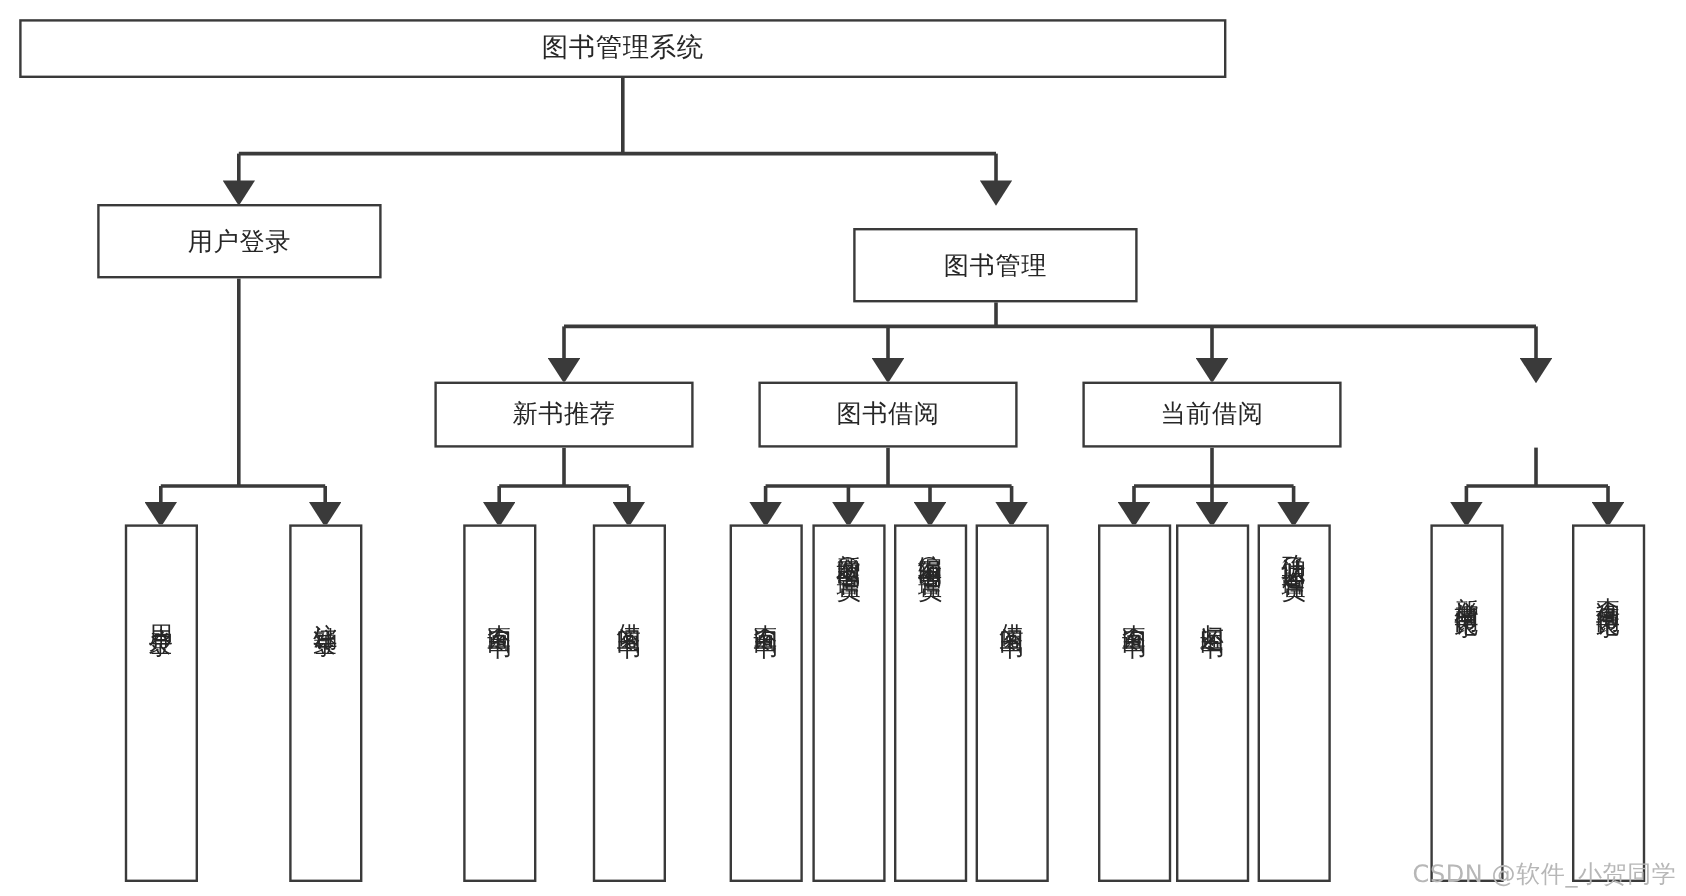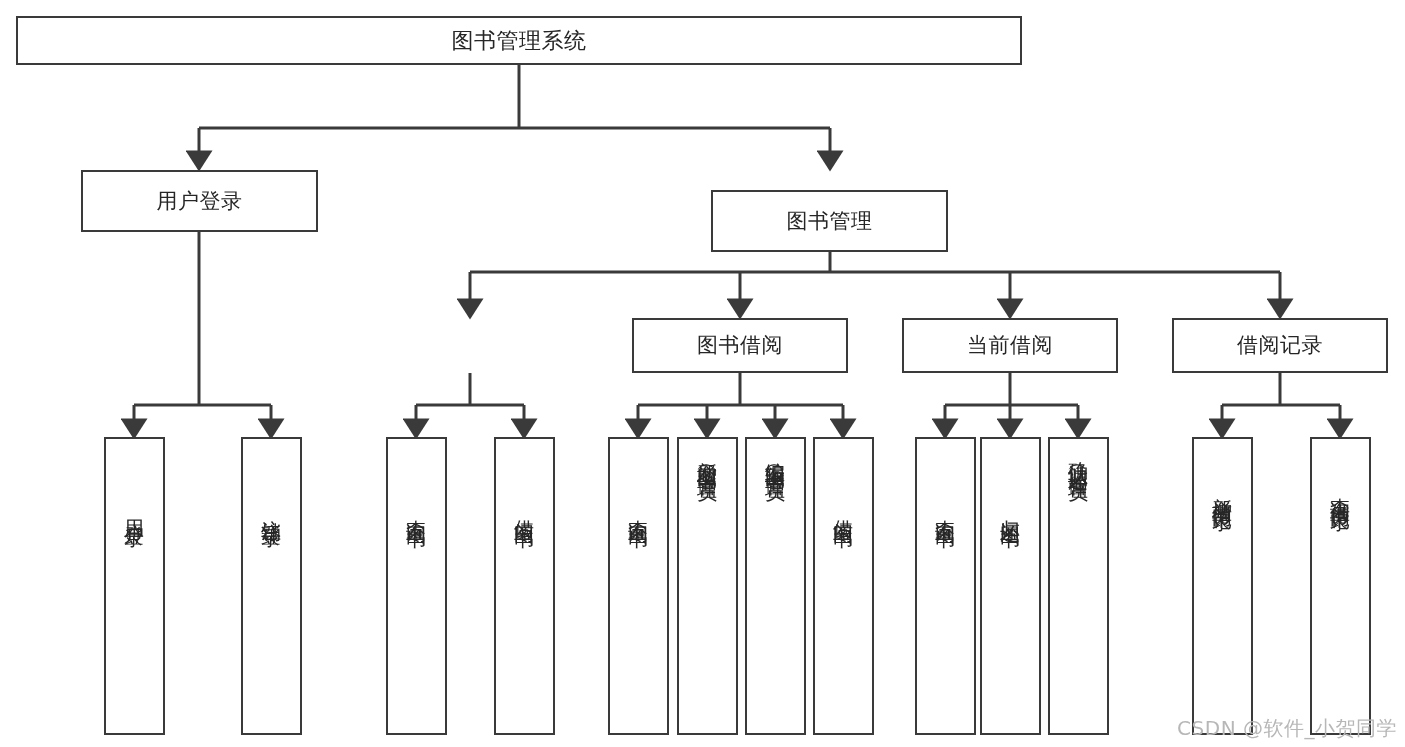--- a/index.html
+++ b/index.html
@@ -136,29 +136,29 @@
     <span class="node-label">图书管理系统</span>
   </div>
 
   <div class="node" style="left:81px; top:170px; width:237px; height:62px;">
     <span class="node-label">用户登录</span>
   </div>
   <div class="node" style="left:711px; top:170px; width:237px; height:62px;margin-top:20px;">
     <span class="node-label">图书管理</span>
   </div>
 
+  <div class="node" style="left:362px; top:318px; width:216px; height:55px;">
+    <span class="node-label">新书推荐</span>
+  </div>
   <div class="node" style="left:902px; top:318px; width:216px; height:55px;">
     <span class="node-label">当前借阅</span>
   </div>
   <div class="node" style="left:632px; top:318px; width:216px; height:55px;">
     <span class="node-label">图书借阅</span>
   </div>
-  <div class="node" style="left:1172px; top:318px; width:216px; height:55px;">
-    <span class="node-label">借阅记录</span>
-  </div>
 
   <div class="node leaf short" style="left:104px; top:437px; width:61px; height:298px;">
     <span class="node-label">用户登录</span>
   </div>
   <div class="node leaf short" style="left:241px; top:437px; width:61px; height:298px;">
     <span class="node-label">注销登录</span>
   </div>
 
   <div class="node leaf short" style="left:386px; top:437px; width:61px; height:298px;">
     <span class="node-label">查询图书</span>

